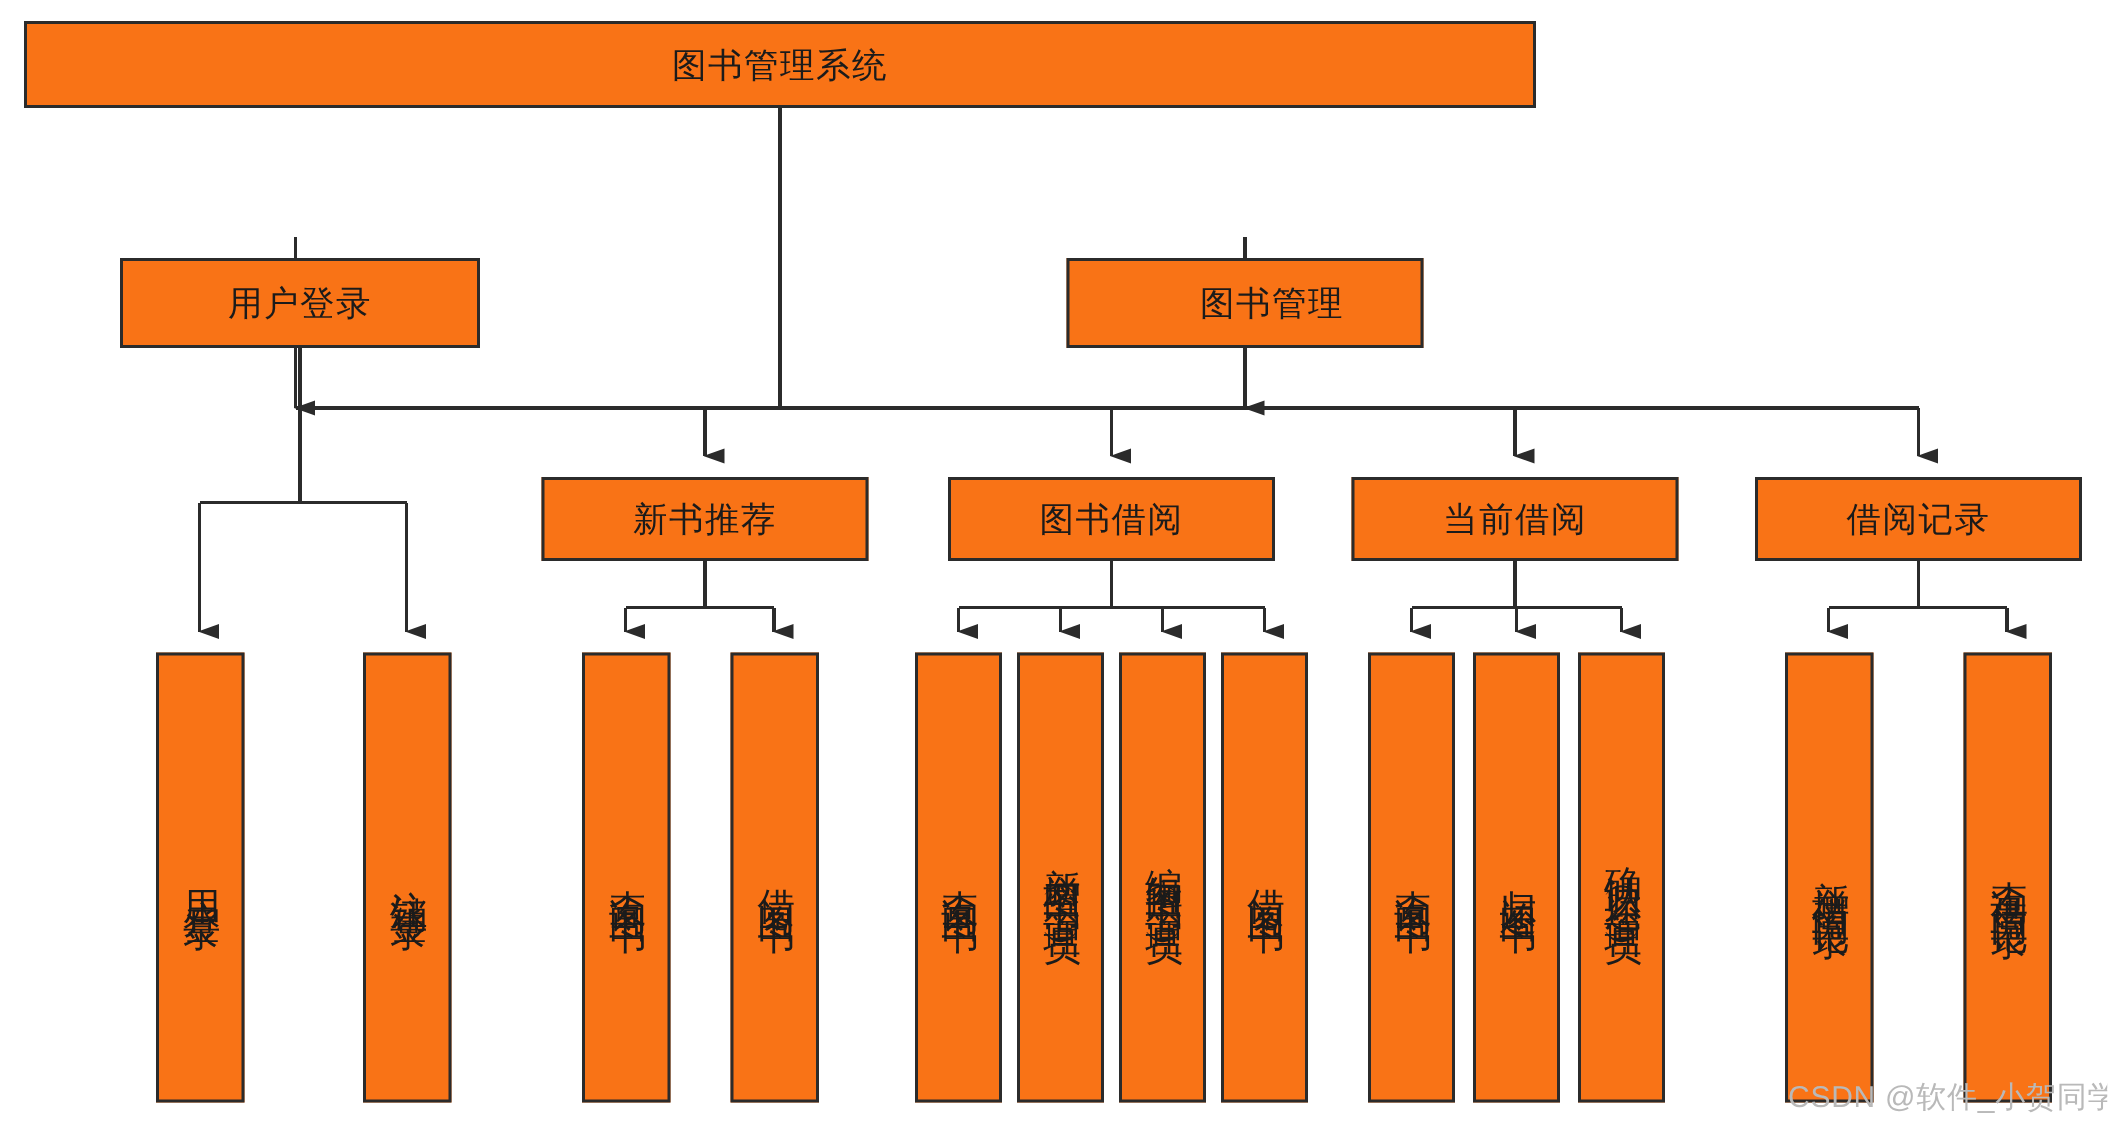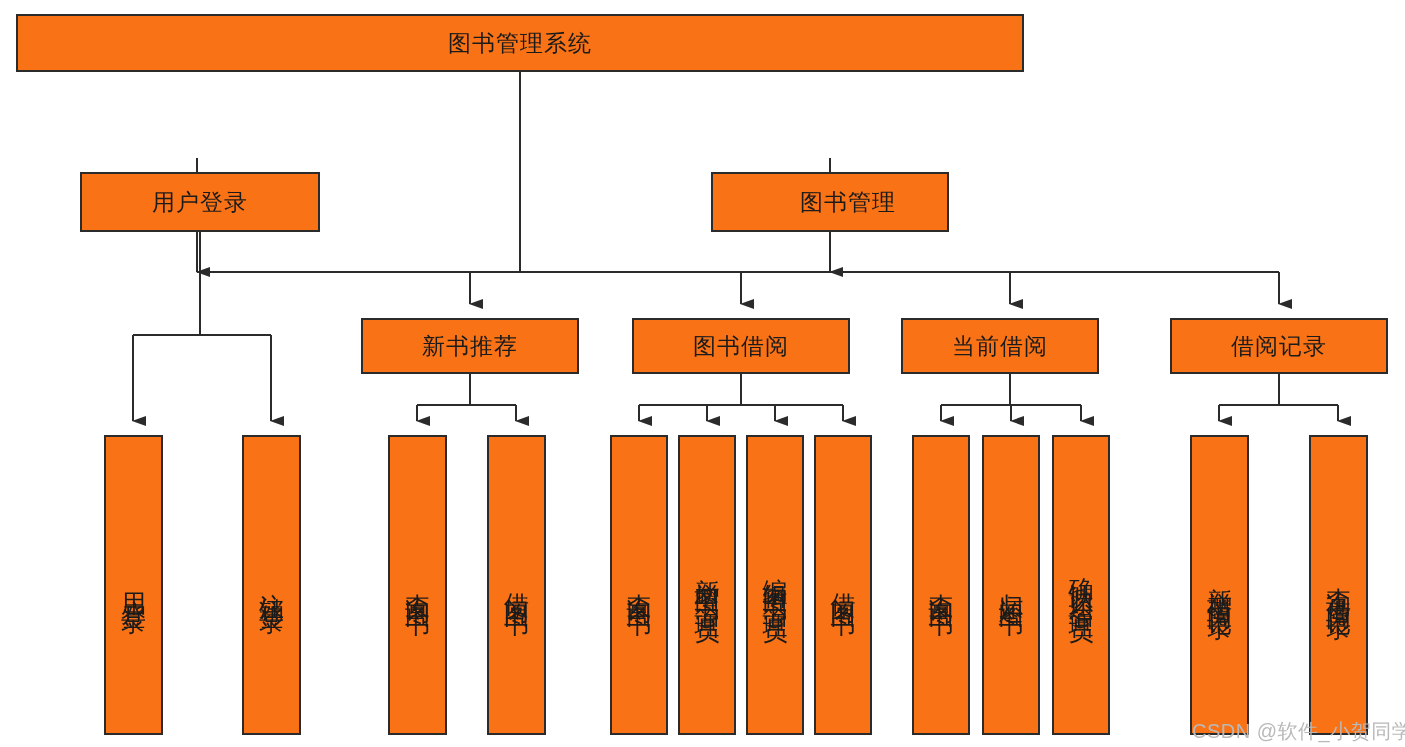--- a/index.html
+++ b/index.html
@@ -126,21 +126,21 @@
   <div class="node horiz" style="left:711px; top:172px; width:238px; height:60px;padding-left:36px;">
     <span class="label">图书管理</span>
   </div>
 
   <div class="node horiz" style="left:632px; top:318px; width:218px; height:56px;">
     <span class="label">图书借阅</span>
   </div>
   <div class="node horiz" style="left:361px; top:318px; width:218px; height:56px;">
     <span class="label">新书推荐</span>
   </div>
-  <div class="node horiz" style="left:901px; top:318px; width:198px; height:56px;">
+  <div class="node horiz" style="left:901px; top:318px; width:218px; height:56px;">
     <span class="label">当前借阅</span>
   </div>
   <div class="node horiz" style="left:1170px; top:318px; width:218px; height:56px;justify-content:center;">
     <span class="label">借阅记录</span>
   </div>
 
   <div class="node vert" style="left:104px; top:435px; width:59px; height:300px;">
     <span class="label">用户登录</span>
   </div>
   <div class="node vert" style="left:242px; top:435px; width:59px; height:300px;">

